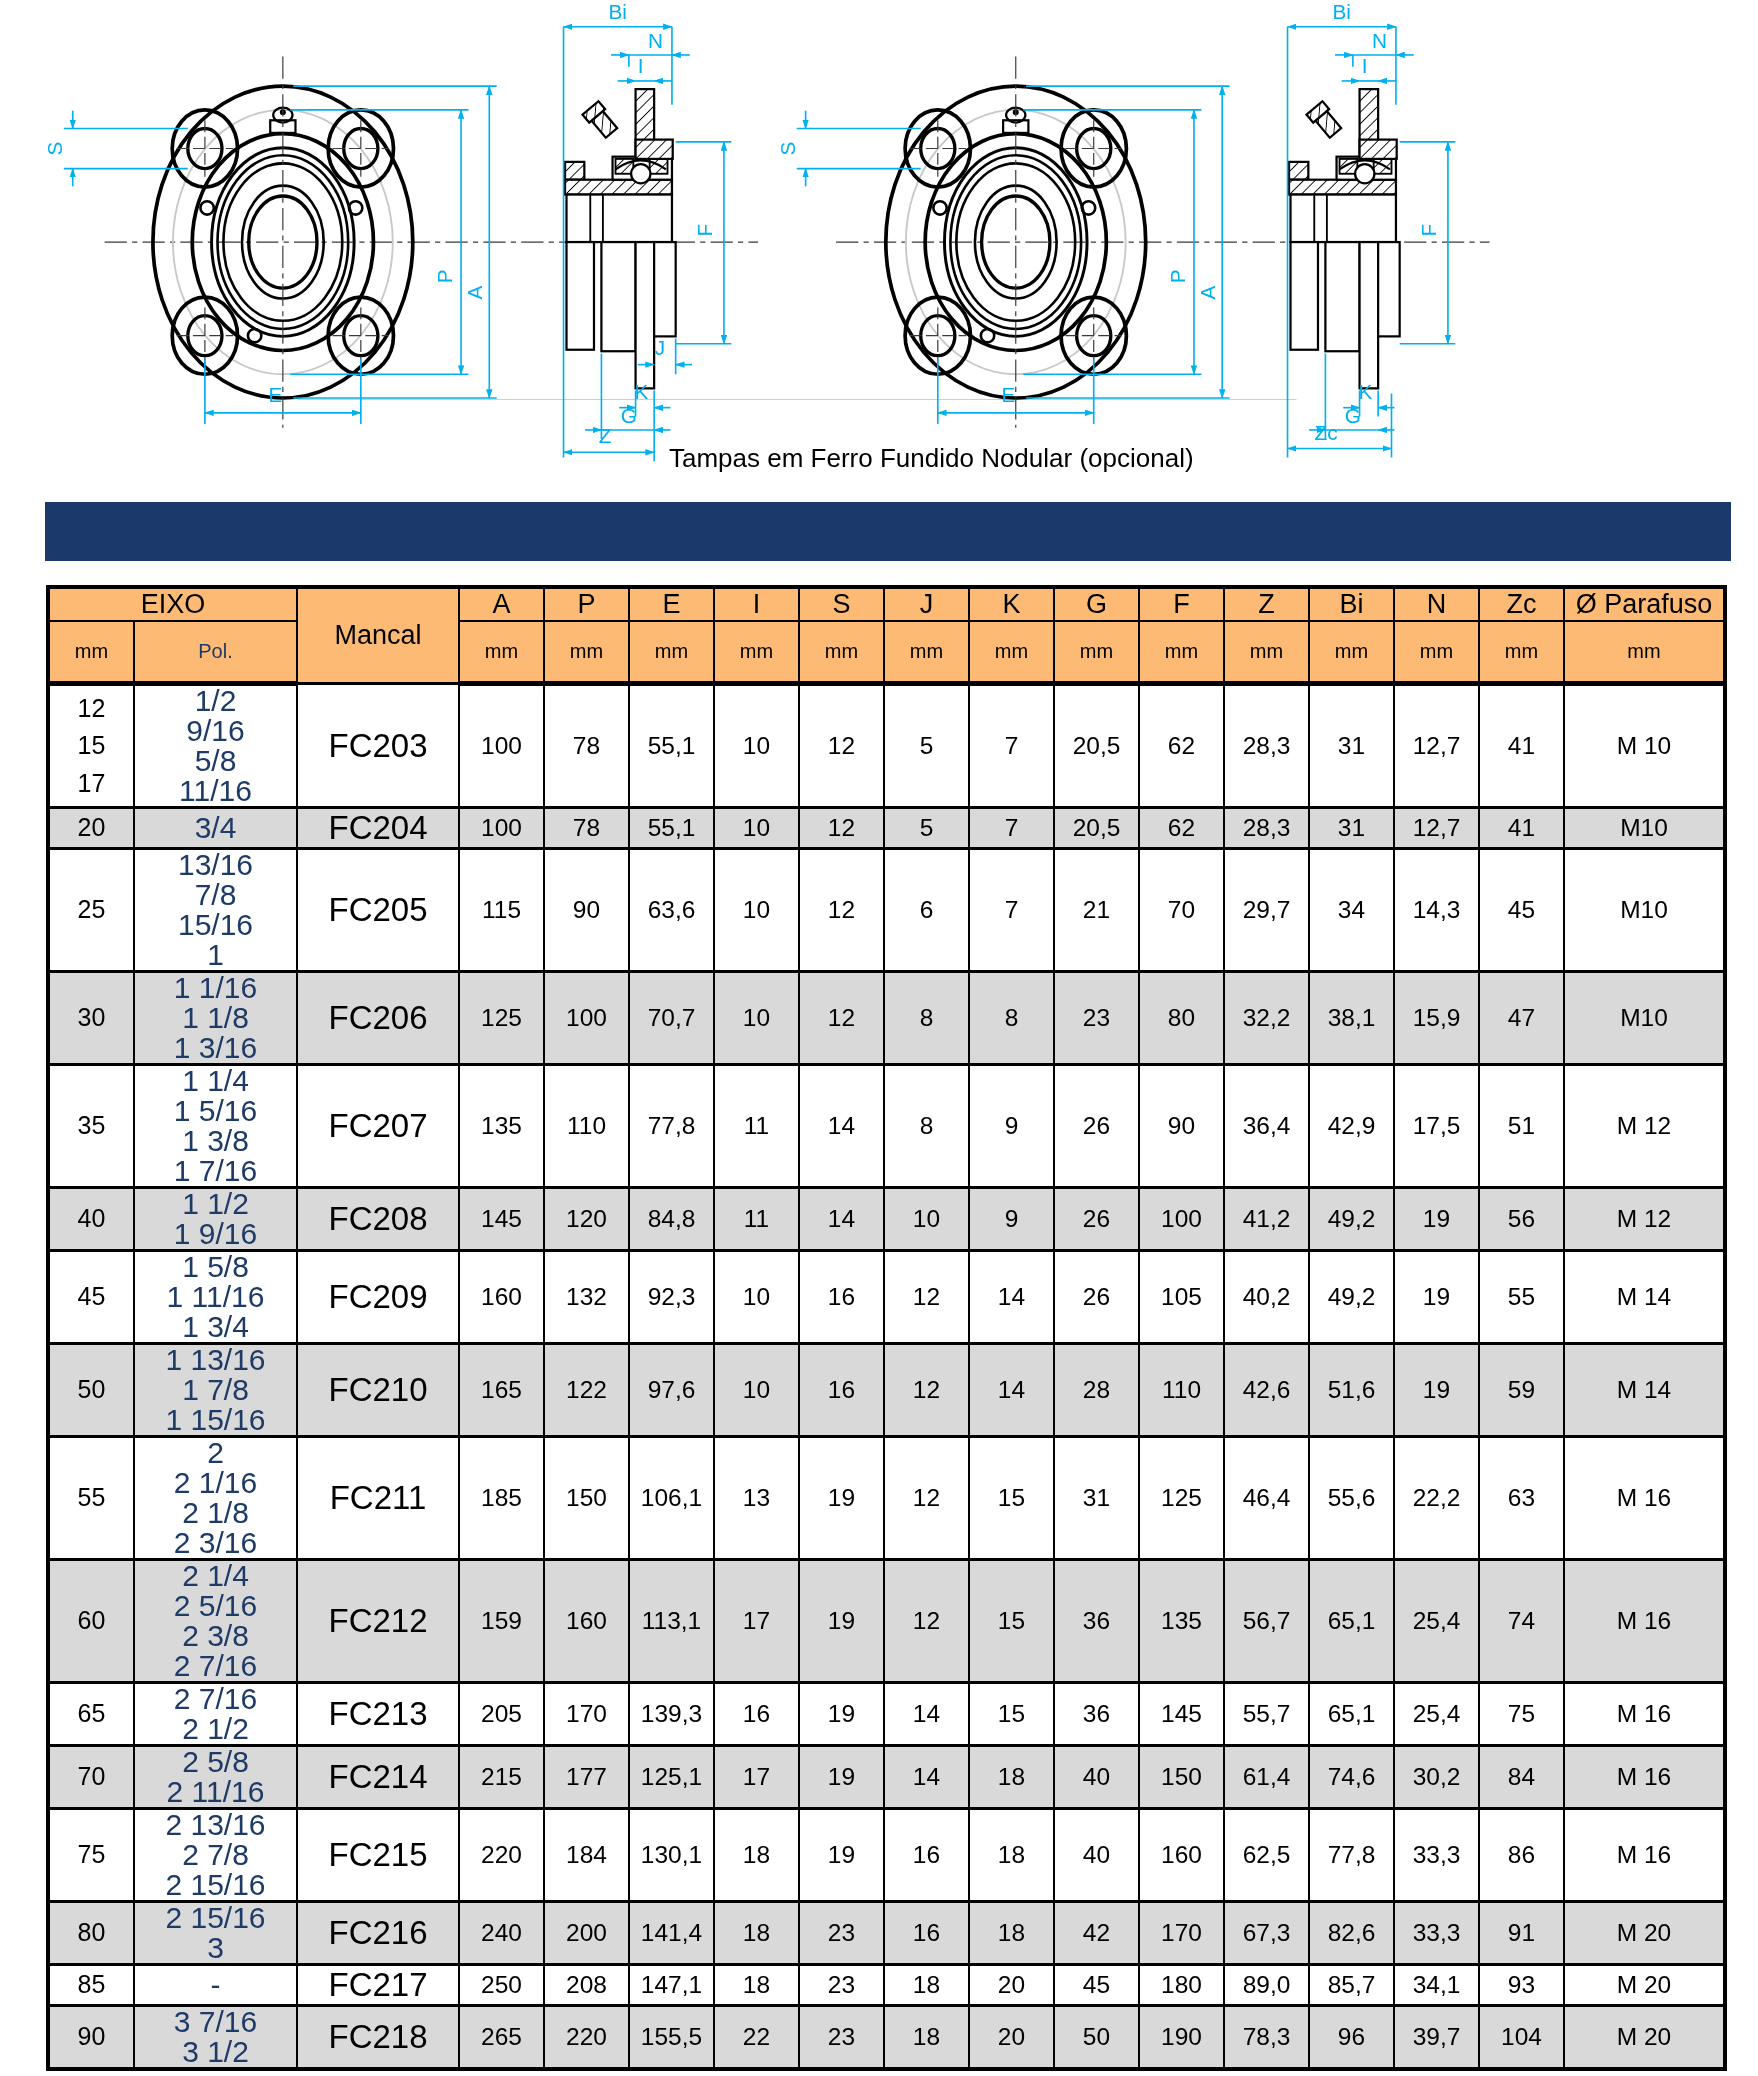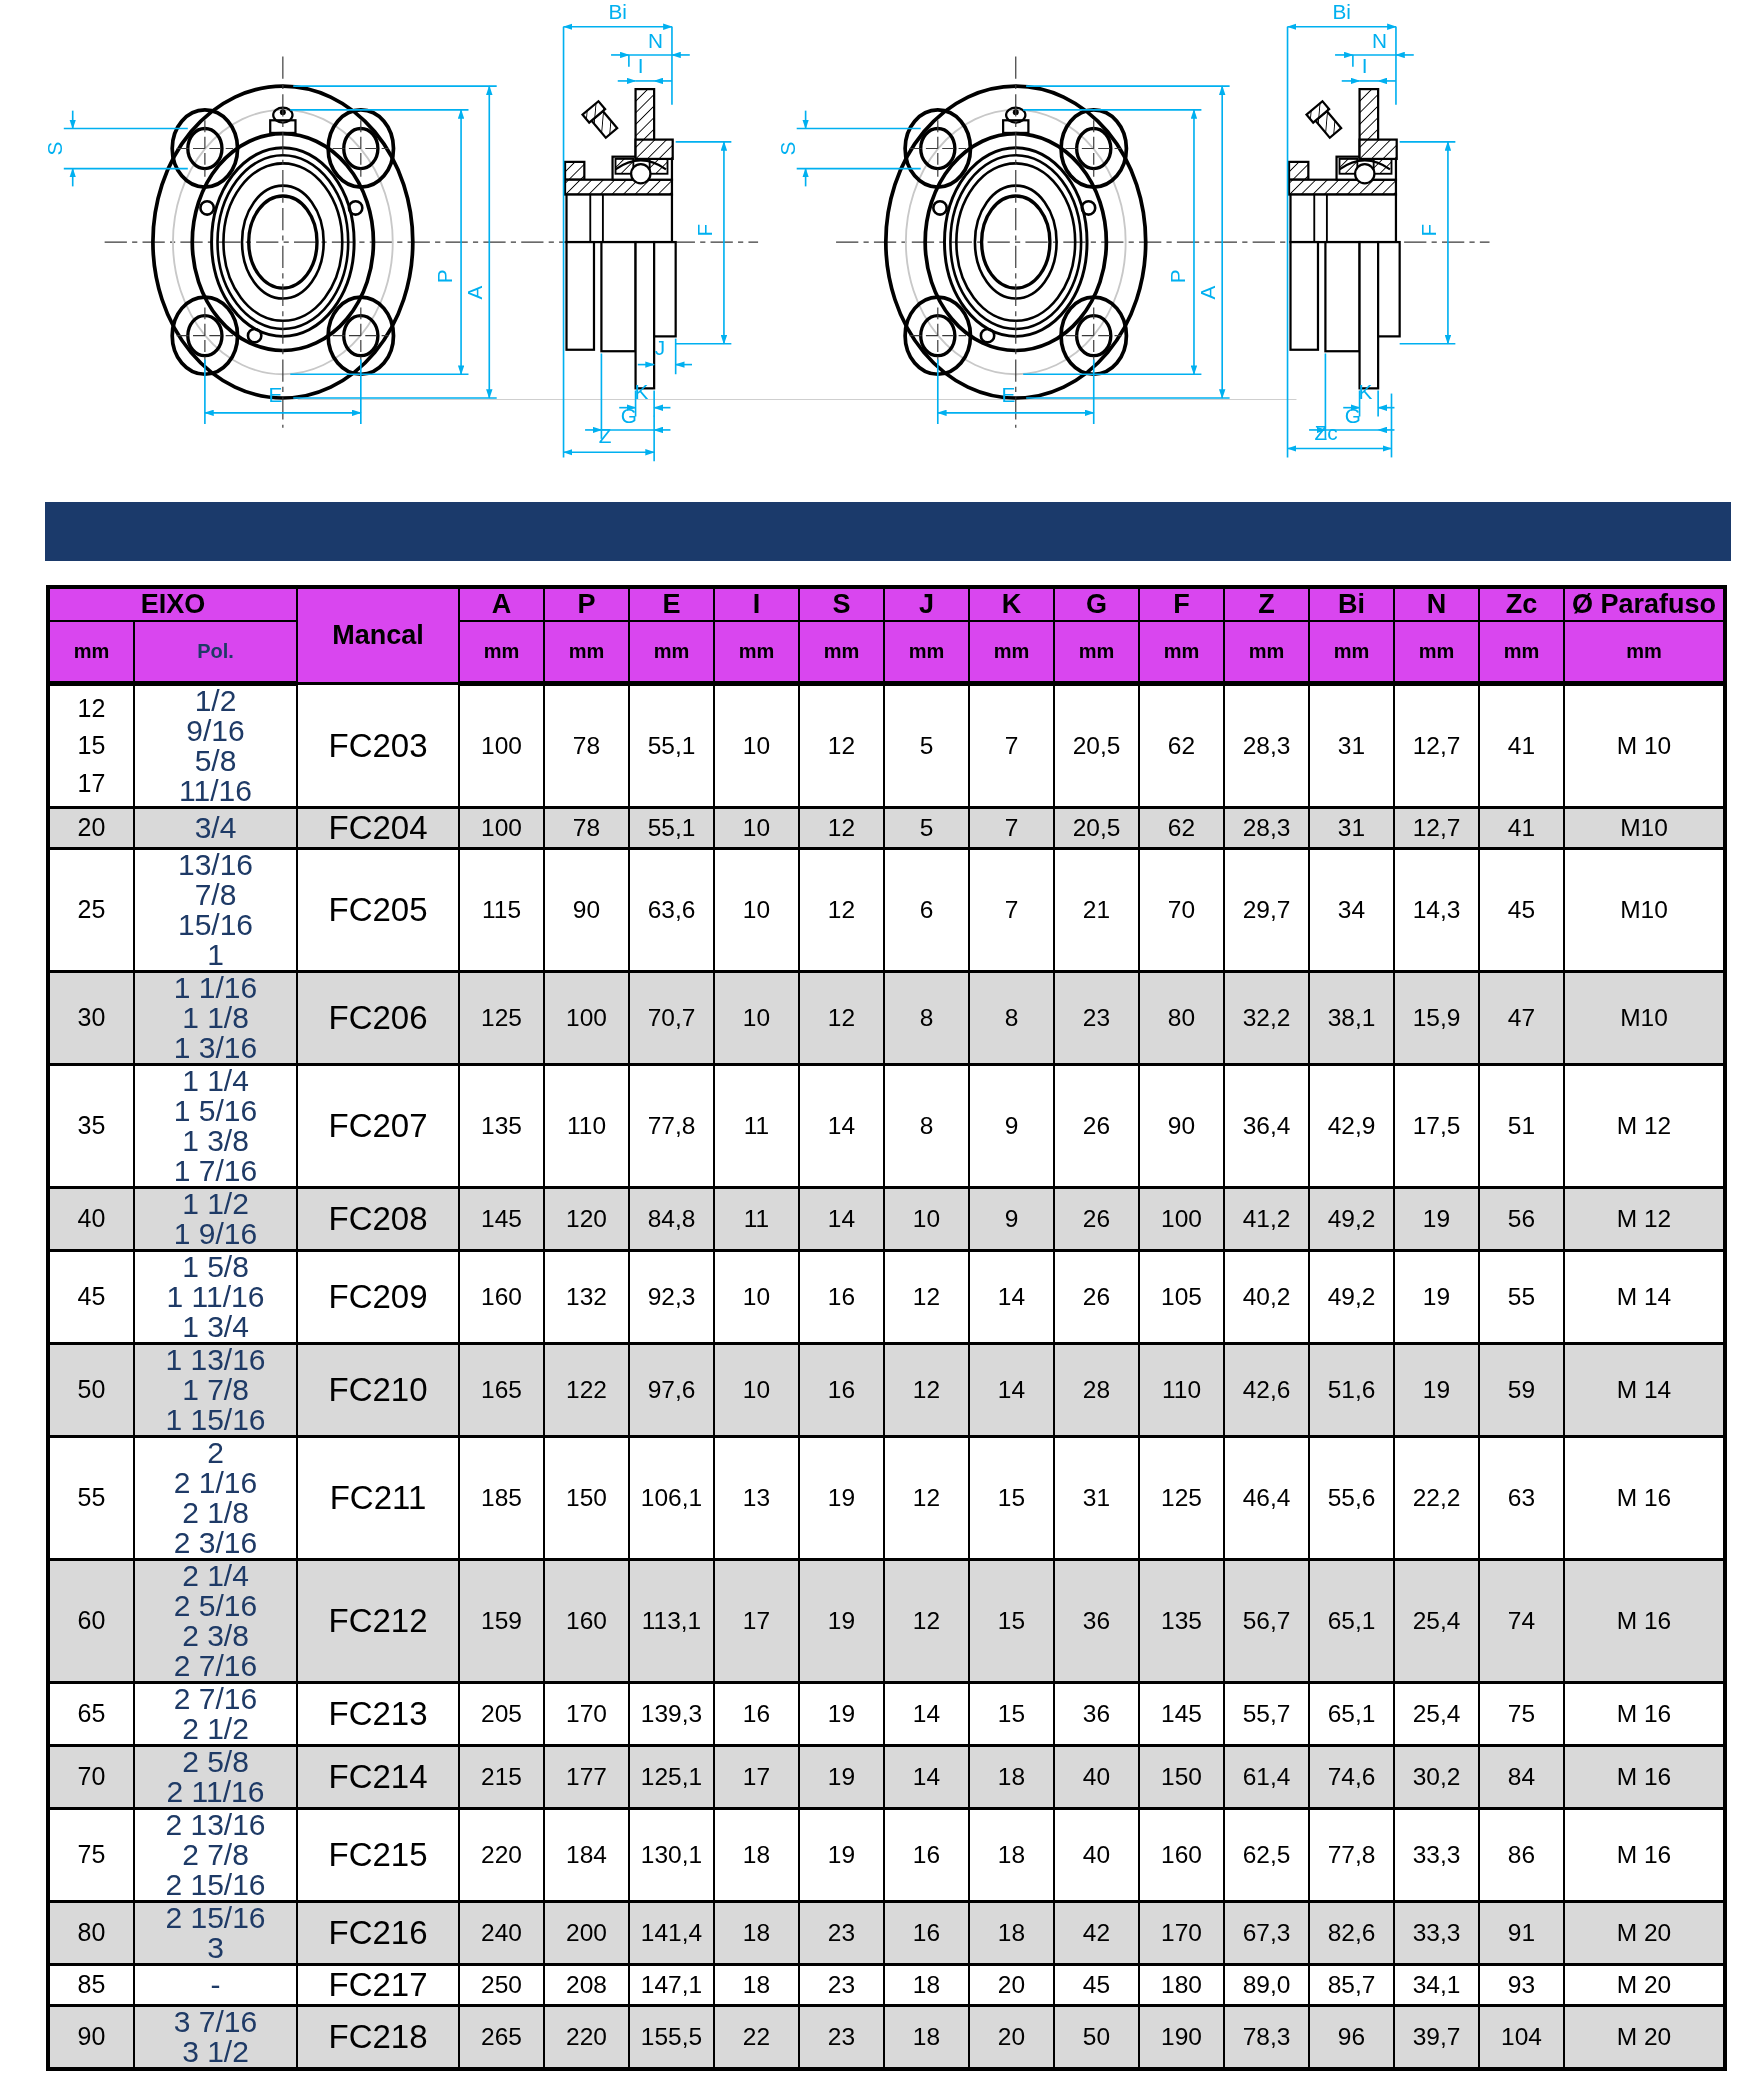--- a/index.html
+++ b/index.html
@@ -9,21 +9,21 @@
   .drawings{position:absolute;left:0;top:0;}
   .caption{position:absolute;left:669px;top:443px;font-size:26px;color:#000;white-space:nowrap;}
   
   .banner{position:absolute;left:45px;top:502px;width:1686px;height:59px;}
   
   table.spec{position:absolute;left:46px;top:585px;width:1666px;border-collapse:collapse;
              table-layout:fixed;}
   table.spec th,table.spec td{border:2.2px solid #000;text-align:center;vertical-align:middle;
              padding:0;overflow:hidden;}
   table.spec{border:4.5px solid #000;}
-  thead th{background:#d946ef;font-weight:bold;}
+  thead th{background:#fdba74;font-weight:normal;}
   thead tr.letters th{font-size:27px;height:31px;}
   thead tr.units th{font-size:20px;height:59px;border-bottom:5.2px solid #000;}
   th.parafuso{font-size:24.5px;}
   tbody tr{border-top:3.7px solid #000;}
   tbody td{font-size:24.5px;background:#fff;}
   tbody tr.shade td{background:#d9d9d9;}
   td.pol{color:#1e3a66;font-size:30px;line-height:30px;}
   td.mmcol{font-size:25px;line-height:1.5;}
   td.mancal{font-size:33px;}
   th.pol-h{color:#1e3a66;}
@@ -193,20 +193,21 @@
       <text class="dimtxt" x="1806" y="26">Bi</text>
       <text class="dimtxt" x="1857" y="64">N</text>
       <text class="dimtxt" x="1837" y="99">I</text>
       <text class="dimtxt" transform="translate(1933,310) rotate(-90)">F</text>
       <text class="dimtxt" x="1838" y="537">K</text>
       <text class="dimtxt" x="1821" y="569">G</text>
       <text class="dimtxt" x="1785" y="592">Zc</text>
     </g>
   </svg>
 
+  <div class="caption">Tampas em Ferro Fundido Nodular (opcional)</div>
 
   <div class="banner" style="background: rgb(27, 58, 107);"></div>
 
   <table class="spec">
     <colgroup>
       <col style="width:86px">
         <col style="width:163px">
         <col style="width:162px">
       <col style="width:85px">
         <col style="width:85px">

